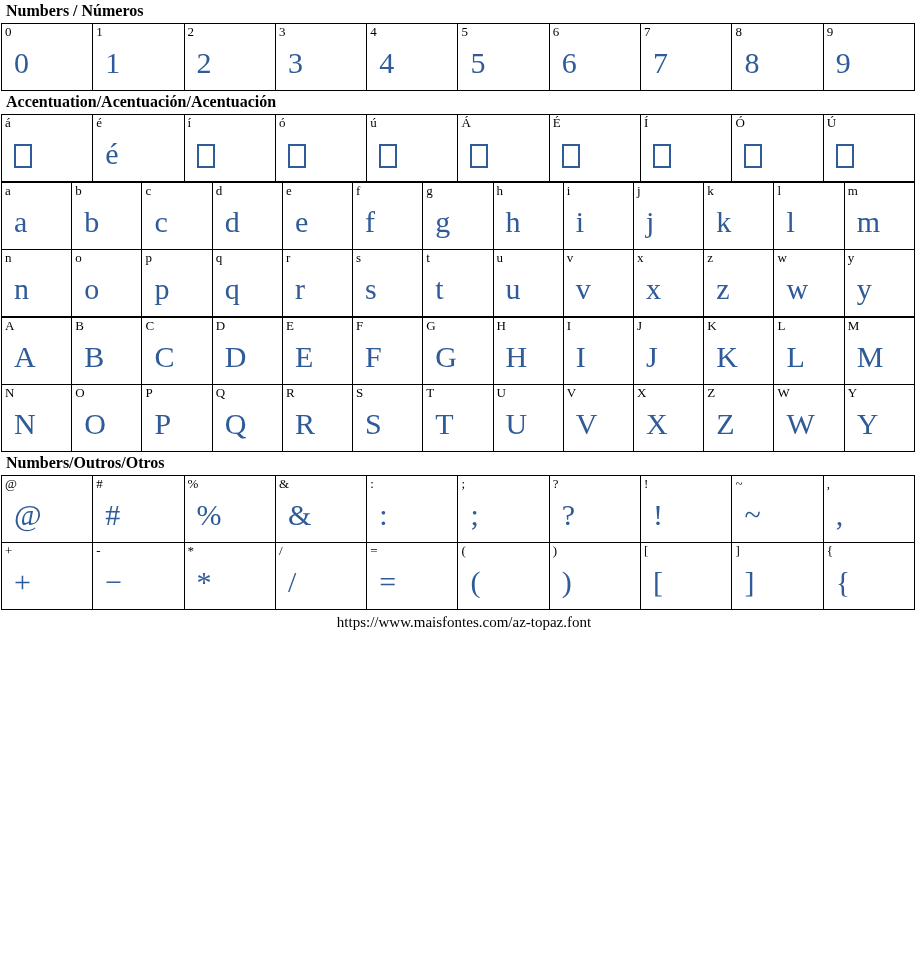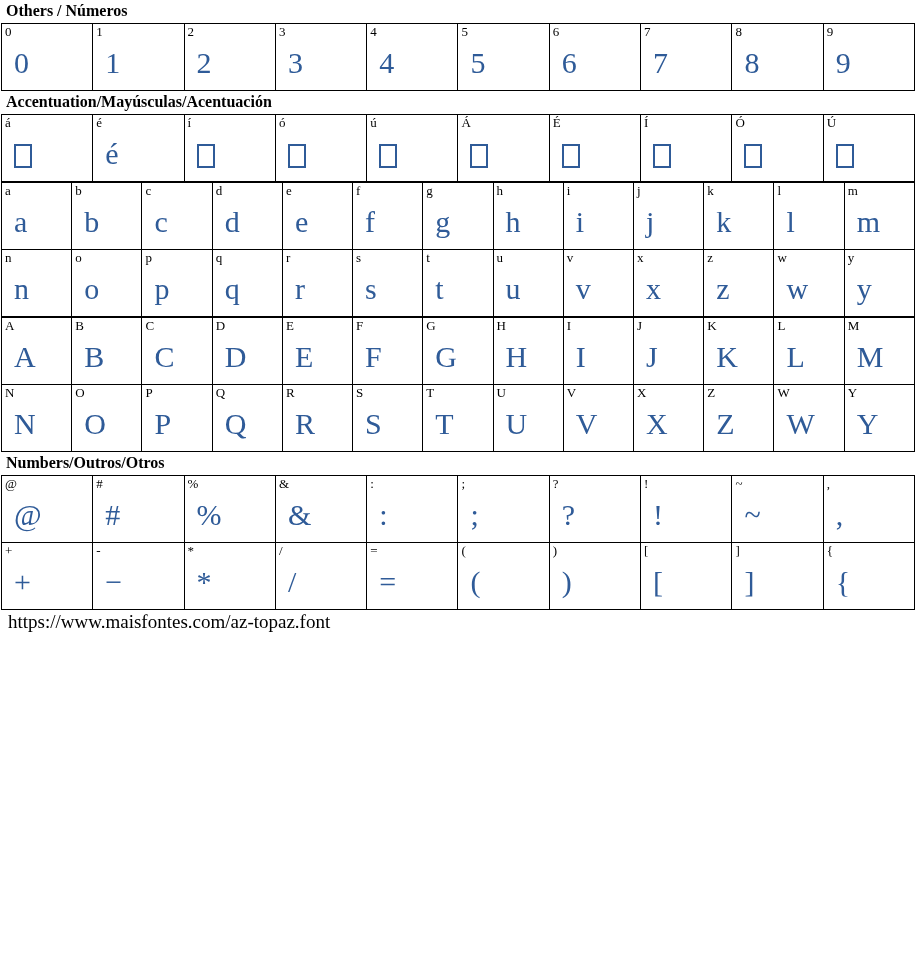--- a/index.html
+++ b/index.html
@@ -62,33 +62,33 @@
   .glyph-missing {
     display: inline-block;
     width: 18px;
     height: 24px;
     border: 2px solid #2f5b98;
     vertical-align: -4px;
     box-sizing: border-box;
   }
   .footer-url {
     font-family: "Liberation Serif", serif;
-    font-size: 19px;
+    font-size: 15px;
     color: #000000;
-    text-align: left;
-    padding: 3px 4px 0 8px;
+    text-align: center;
+    padding: 3px 4px 0 16px;
     line-height: 18px;
   }
 </style>
 </head>
 <body>
 
 <div class="page">
   <div id="sections-root">
-      <div class="section-title">Others / Números</div>
+      <div class="section-title">Numbers / Números</div>
       <table class="charmap">
         <colgroup>
           <col style="width: 10%;">
           <col style="width: 10%;">
           <col style="width: 10%;">
           <col style="width: 10%;">
           <col style="width: 10%;">
           <col style="width: 10%;">
           <col style="width: 10%;">
           <col style="width: 10%;">
@@ -133,21 +133,21 @@
               <span class="cell-label">8</span>
               <span class="cell-glyph">8</span>
             </td>
             <td>
               <span class="cell-label">9</span>
               <span class="cell-glyph">9</span>
             </td>
           </tr>
         </tbody>
       </table>
-      <div class="section-title">Accentuation/Mayúsculas/Acentuación</div>
+      <div class="section-title">Accentuation/Acentuación/Acentuación</div>
       <table class="charmap">
         <colgroup>
           <col style="width: 10%;">
           <col style="width: 10%;">
           <col style="width: 10%;">
           <col style="width: 10%;">
           <col style="width: 10%;">
           <col style="width: 10%;">
           <col style="width: 10%;">
           <col style="width: 10%;">

